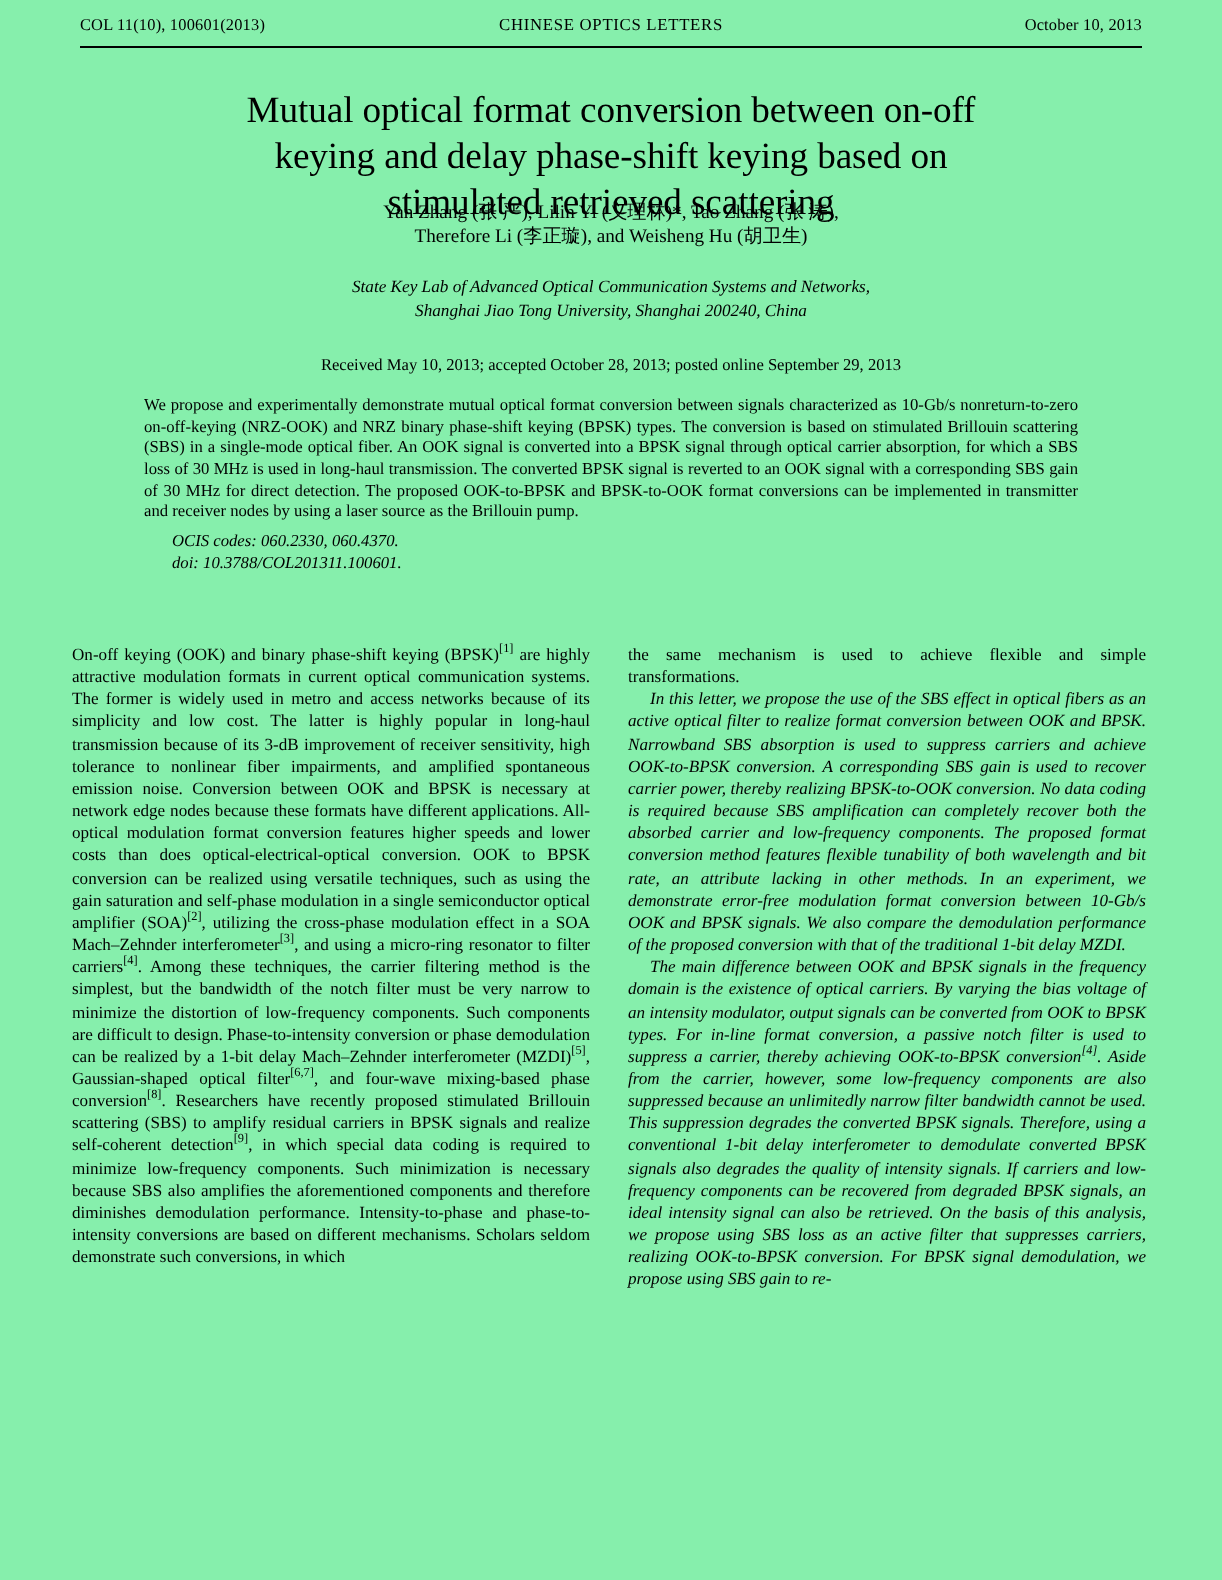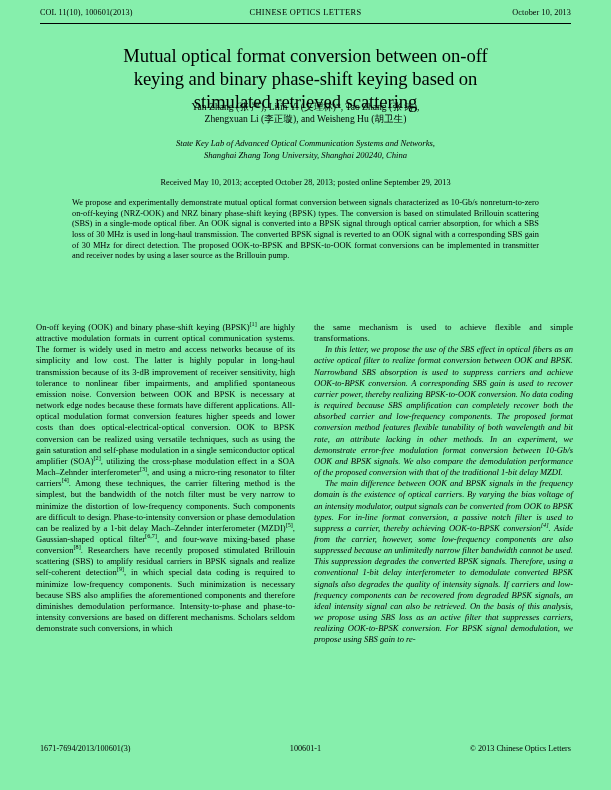--- a/index.html
+++ b/index.html
@@ -177,50 +177,49 @@
 
   <div class="runhead">
     <span class="rh-left">COL 11(10), 100601(2013)</span>
     <span class="rh-center">CHINESE OPTICS LETTERS</span>
     <span class="rh-right">October 10, 2013</span>
   </div>
   <div class="rule"></div>
 
   <h1 class="title">
     <span class="tline">Mutual optical format conversion between on-off</span>
-    <span class="tline">keying and binary phase-shift keying based on</span>
+    <span class="tline">keying and delay phase-shift keying based on</span>
     <span class="tline">stimulated retrieved scattering</span>
   </h1>
 
   <div class="authors">
     <span class="aline">Yan Zhang (张 严), Lilin Yi (义理林)*, Tao Zhang (张 涛),</span>
-    <span class="aline">Zhengxuan Li (李正璇), and Weisheng Hu (胡卫生)</span>
+    <span class="aline">Therefore Li (李正璇), and Weisheng Hu (胡卫生)</span>
   </div>
 
   <div class="affil">
     <span class="fline">State Key Lab of Advanced Optical Communication Systems and Networks,</span>
-    <span class="fline">Shanghai Zhang Tong University, Shanghai 200240, China</span>
+    <span class="fline">Shanghai Jiao Tong University, Shanghai 200240, China</span>
   </div>
 
   <div class="recvd">Received May 10, 2013; accepted October 28, 2013; posted online September 29, 2013</div>
 
   <div class="abstract">
     <p>We propose and experimentally demonstrate mutual optical format conversion between signals characterized as 10-Gb/s nonreturn-to-zero on-off-keying (NRZ-OOK) and NRZ binary phase-shift keying (BPSK) types. The conversion is based on stimulated Brillouin scattering (SBS) in a single-mode optical fiber. An OOK signal is converted into a BPSK signal through optical carrier absorption, for which a SBS loss of 30 MHz is used in long-haul transmission. The converted BPSK signal is reverted to an OOK signal with a corresponding SBS gain of 30 MHz for direct detection. The proposed OOK-to-BPSK and BPSK-to-OOK format conversions can be implemented in transmitter and receiver nodes by using a laser source as the Brillouin pump.</p>
+    <div class="codes">
+      <span class="cline">OCIS codes: 060.2330, 060.4370.</span>
+      <span class="cline">doi: 10.3788/COL201311.100601.</span>
+    </div>
   </div>
 
   <div class="cols">
     <div class="col" id="col-left">
         <p>On-off keying (OOK) and binary phase-shift keying (BPSK)<sup>[1]</sup> are highly attractive modulation formats in current optical communication systems. The former is widely used in metro and access networks because of its simplicity and low cost. The latter is highly popular in long-haul transmission because of its 3-dB improvement of receiver sensitivity, high tolerance to nonlinear fiber impairments, and amplified spontaneous emission noise. Conversion between OOK and BPSK is necessary at network edge nodes because these formats have different applications. All-optical modulation format conversion features higher speeds and lower costs than does optical-electrical-optical conversion. OOK to BPSK conversion can be realized using versatile techniques, such as using the gain saturation and self-phase modulation in a single semiconductor optical amplifier (SOA)<sup>[2]</sup>, utilizing the cross-phase modulation effect in a SOA Mach–Zehnder interferometer<sup>[3]</sup>, and using a micro-ring resonator to filter carriers<sup>[4]</sup>. Among these techniques, the carrier filtering method is the simplest, but the bandwidth of the notch filter must be very narrow to minimize the distortion of low-frequency components. Such components are difficult to design. Phase-to-intensity conversion or phase demodulation can be realized by a 1-bit delay Mach–Zehnder interferometer (MZDI)<sup>[5]</sup>, Gaussian-shaped optical filter<sup>[6,7]</sup>, and four-wave mixing-based phase conversion<sup>[8]</sup>. Researchers have recently proposed stimulated Brillouin scattering (SBS) to amplify residual carriers in BPSK signals and realize self-coherent detection<sup>[9]</sup>, in which special data coding is required to minimize low-frequency components. Such minimization is necessary because SBS also amplifies the aforementioned components and therefore diminishes demodulation performance. Intensity-to-phase and phase-to-intensity conversions are based on different mechanisms. Scholars seldom demonstrate such conversions, in which</p>
       </div>
     <div class="col" id="col-right">
         <p>the same mechanism is used to achieve flexible and simple transformations.</p>
         <p class="ind">In this letter, we propose the use of the SBS effect in optical fibers as an active optical filter to realize format conversion between OOK and BPSK. Narrowband SBS absorption is used to suppress carriers and achieve OOK-to-BPSK conversion. A corresponding SBS gain is used to recover carrier power, thereby realizing BPSK-to-OOK conversion. No data coding is required because SBS amplification can completely recover both the absorbed carrier and low-frequency components. The proposed format conversion method features flexible tunability of both wavelength and bit rate, an attribute lacking in other methods. In an experiment, we demonstrate error-free modulation format conversion between 10-Gb/s OOK and BPSK signals. We also compare the demodulation performance of the proposed conversion with that of the traditional 1-bit delay MZDI.</p>
         <p class="ind">The main difference between OOK and BPSK signals in the frequency domain is the existence of optical carriers. By varying the bias voltage of an intensity modulator, output signals can be converted from OOK to BPSK types. For in-line format conversion, a passive notch filter is used to suppress a carrier, thereby achieving OOK-to-BPSK conversion<sup>[4]</sup>. Aside from the carrier, however, some low-frequency components are also suppressed because an unlimitedly narrow filter bandwidth cannot be used. This suppression degrades the converted BPSK signals. Therefore, using a conventional 1-bit delay interferometer to demodulate converted BPSK signals also degrades the quality of intensity signals. If carriers and low-frequency components can be recovered from degraded BPSK signals, an ideal intensity signal can also be retrieved. On the basis of this analysis, we propose using SBS loss as an active filter that suppresses carriers, realizing OOK-to-BPSK conversion. For BPSK signal demodulation, we propose using SBS gain to re-</p>
       </div>
   </div>
 
-  <div class="footer">
-    <span class="ft-left">1671-7694/2013/100601(3)</span>
-    <span class="ft-center">100601-1</span>
-    <span class="ft-right">© 2013 Chinese Optics Letters</span>
-  </div>
 
 </div>
 
 </body></html>

